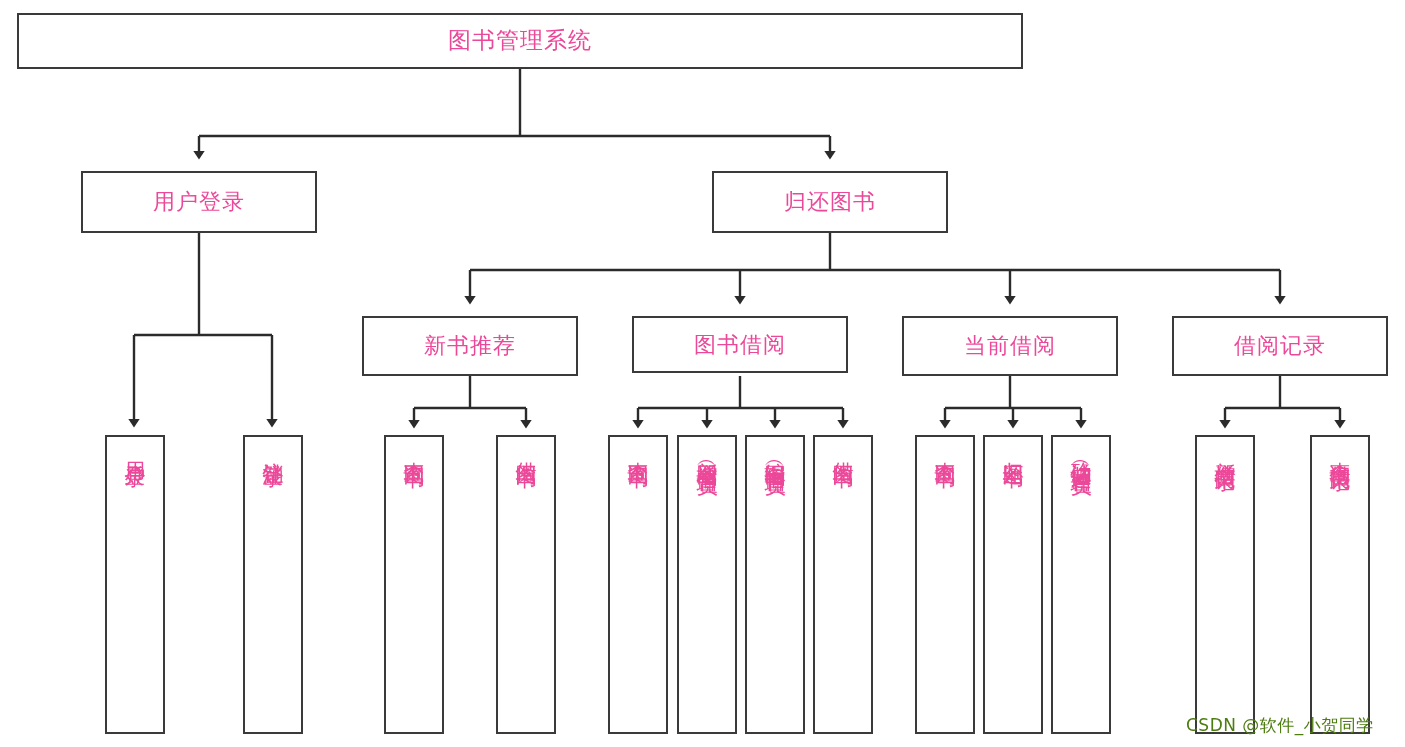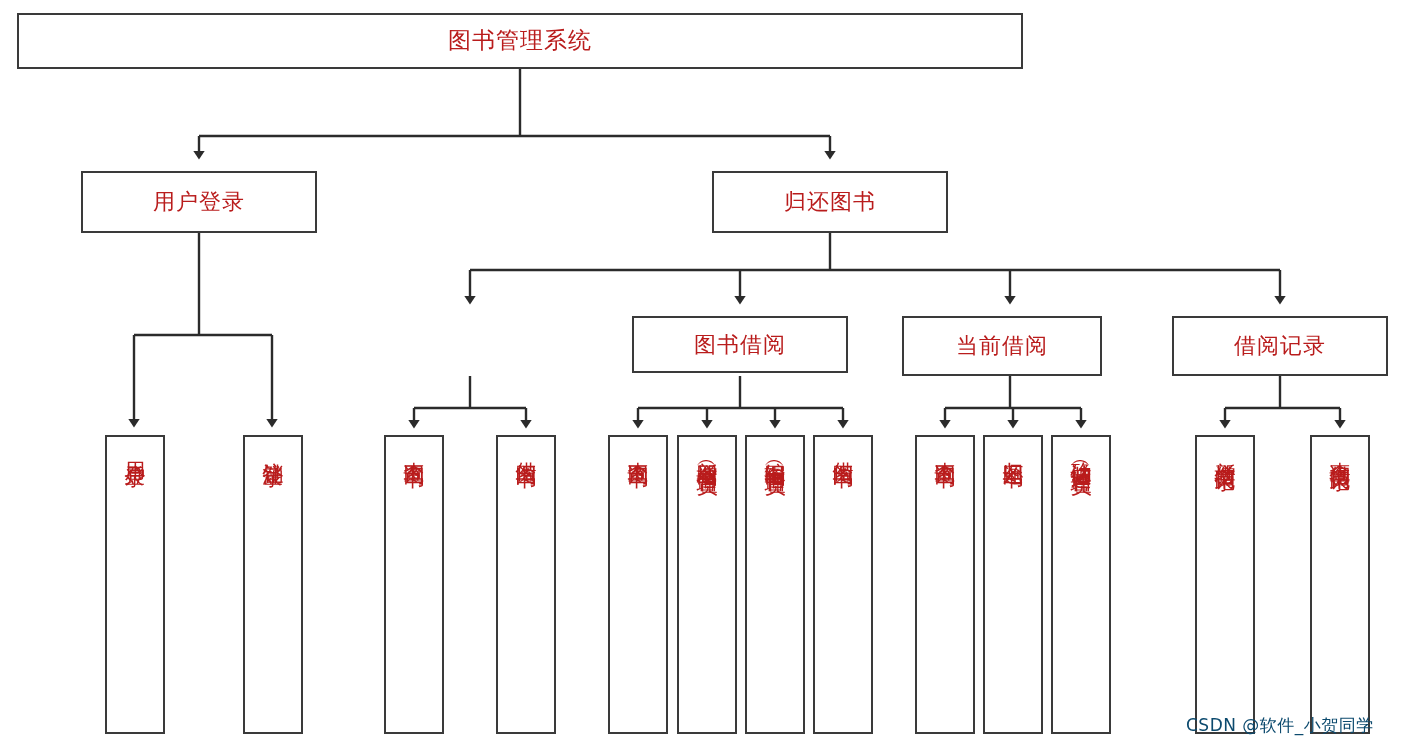--- a/index.html
+++ b/index.html
@@ -34,21 +34,21 @@
     display: flex;
     align-items: center;
     justify-content: center;
     color: #2b2b2b;
     z-index: 2;
   }
   .node-label {
     display: block;
     text-align: left;
     line-height: 1.18;
-    color: #b91c1c;
+    color: #ec4899;
     white-space: pre;
   }
   
   .node.horiz .node-label {
     font-size: 22px;
     letter-spacing: 1px;
   }
   .node.root .node-label {
     font-size: 23px;
     letter-spacing: 1px;
@@ -64,21 +64,21 @@
     text-orientation: upright;
     font-size: 21px;
     line-height: 1.05;
     letter-spacing: 2px;
   }
   #watermark {
     position: absolute;
     left: 1186px;
     top: 714px;
     font-size: 17px;
-    color: #0c4a6e;
+    color: #4d7c0f;
     letter-spacing: 0.5px;
     white-space: nowrap;
     z-index: 5;
     font-family: "DejaVu Sans", "Liberation Sans", sans-serif;
   }
 </style>
 </head>
 <body>
 
 <div id="diagram-root">
@@ -139,26 +139,29 @@
   </div>
 
   <div class="node horiz" style="left:81px; top:171px; width:236px; height:62px;">
     <span class="node-label">用户登录</span>
   </div>
 
   <div class="node horiz" style="left:712px; top:171px; width:236px; height:62px;">
     <span class="node-label">归还图书</span>
   </div>
 
+  <div class="node horiz" style="left:362px; top:316px; width:216px; height:60px;">
+    <span class="node-label">新书推荐</span>
+  </div>
 
   <div class="node horiz" style="left:632px; top:316px; width:216px; height:57px;">
     <span class="node-label">图书借阅</span>
   </div>
 
-  <div class="node horiz" style="left:902px; top:316px; width:200px; height:60px;">
+  <div class="node horiz" style="left:902px; top:316px; width:216px; height:60px;">
     <span class="node-label">当前借阅</span>
   </div>
 
   <div class="node horiz" style="left:1172px; top:316px; width:216px; height:60px;">
     <span class="node-label">借阅记录</span>
   </div>
 
   <div class="node vert" style="left:105px; top:435px; width:60px; height:299px;">
     <span class="node-label">用户登录</span>
   </div>

